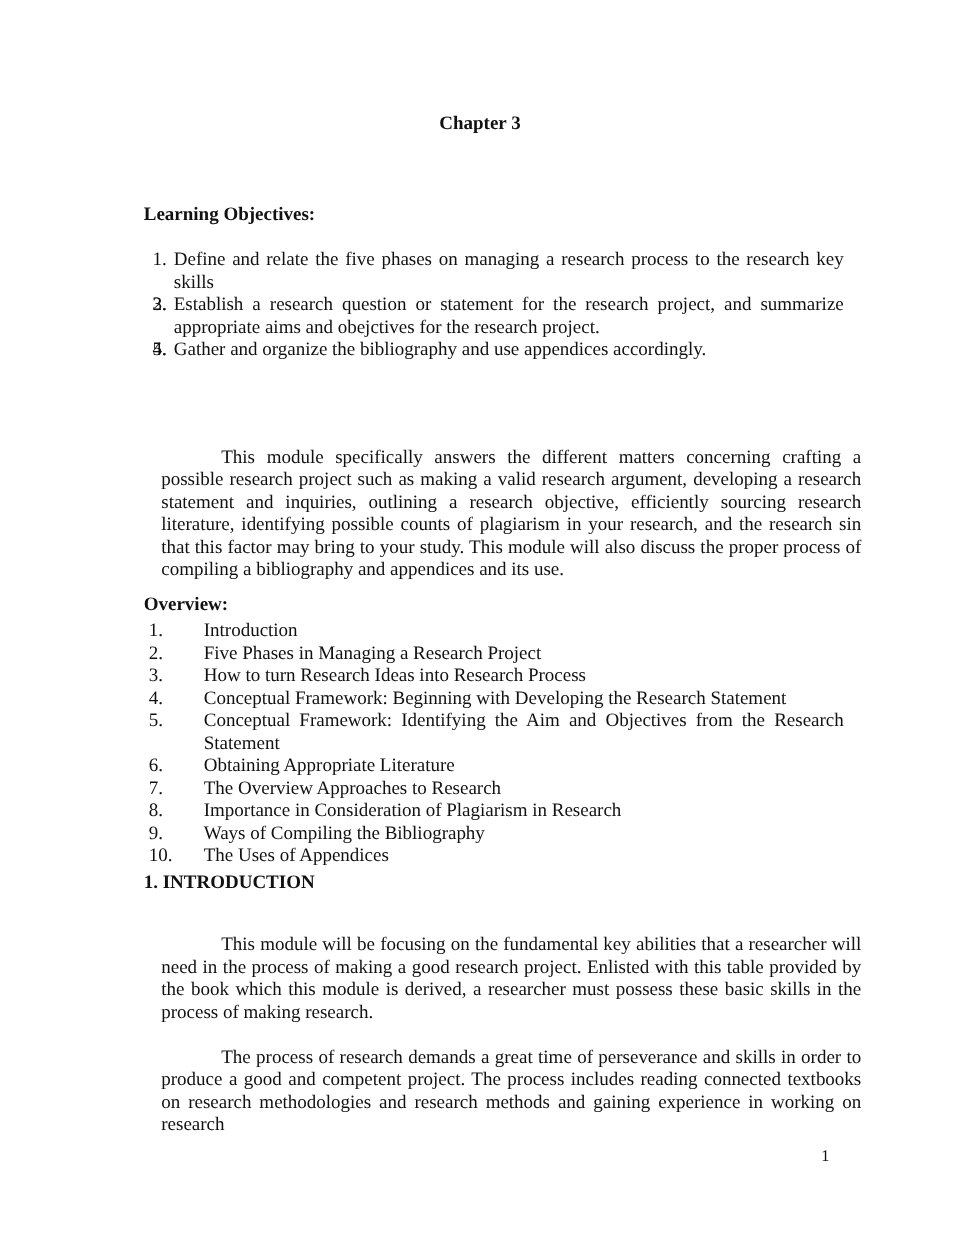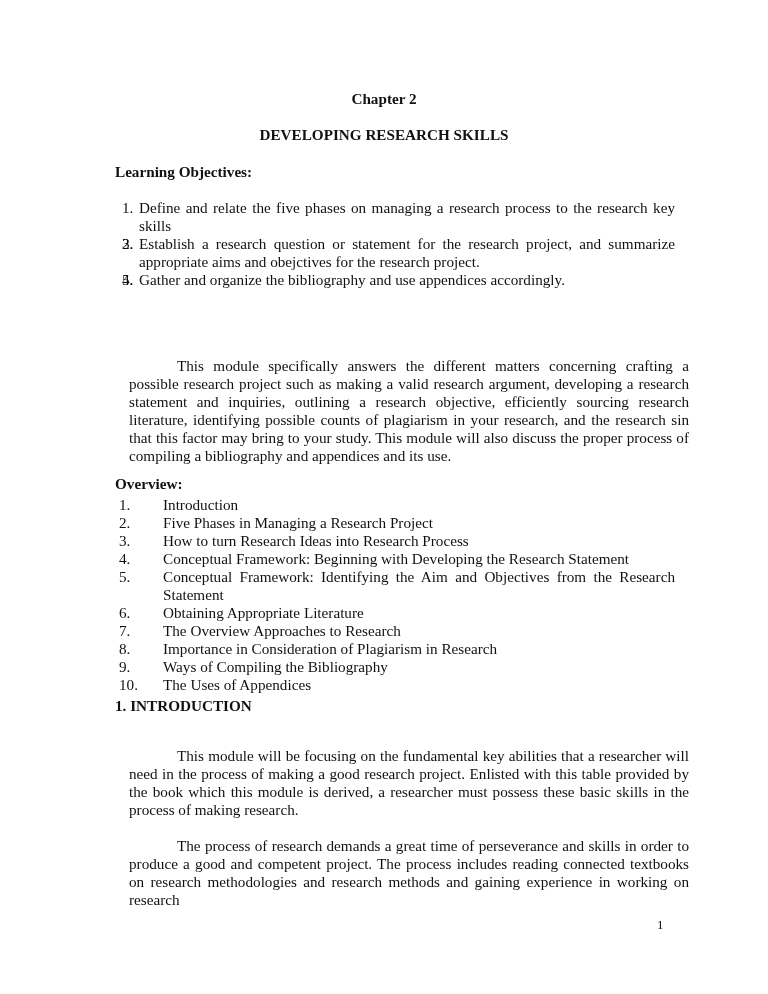--- a/index.html
+++ b/index.html
@@ -13,22 +13,21 @@
   .ol li .num { position: absolute; left: 7px; top: 0; }
   .ol2 li { padding-left: 48px; }
   .ol2 li .num { left: 4px; }
   .para { position: absolute; left: 115px; width: 560px; text-align: justify; margin: 14px; text-indent: 48px; }
   .pagenum { position: absolute; left: 657px; top: 916px; font-size: 13px; }
 </style>
 </head>
 <body>
 
 <div class="page">
-  <div class="center" style="top:90px;">Chapter 2</div>
-  <div class="center" style="top:126px;">DEVELOPING RESEARCH SKILLS</div>
+  <div class="center" style="top:90px;">Chapter 3</div>
 
   <div class="heading" style="top:163px;">Learning Objectives:</div>
 
   <ol class="ol" style="top:199px;">
     <li><span class="num">1.</span><span>Define and relate the five phases on managing a research process to the research key skills</span></li>
     <li><span class="num">2.</span></li>
     <li><span class="num">3.</span><span>Establish a research question or statement for the research project, and  summarize appropriate aims and obejctives for the research project.</span></li>
     <li><span class="num">4.</span></li>
     <li><span class="num">5.</span><span>Gather and organize the bibliography and use appendices accordingly.</span></li>
   </ol>

